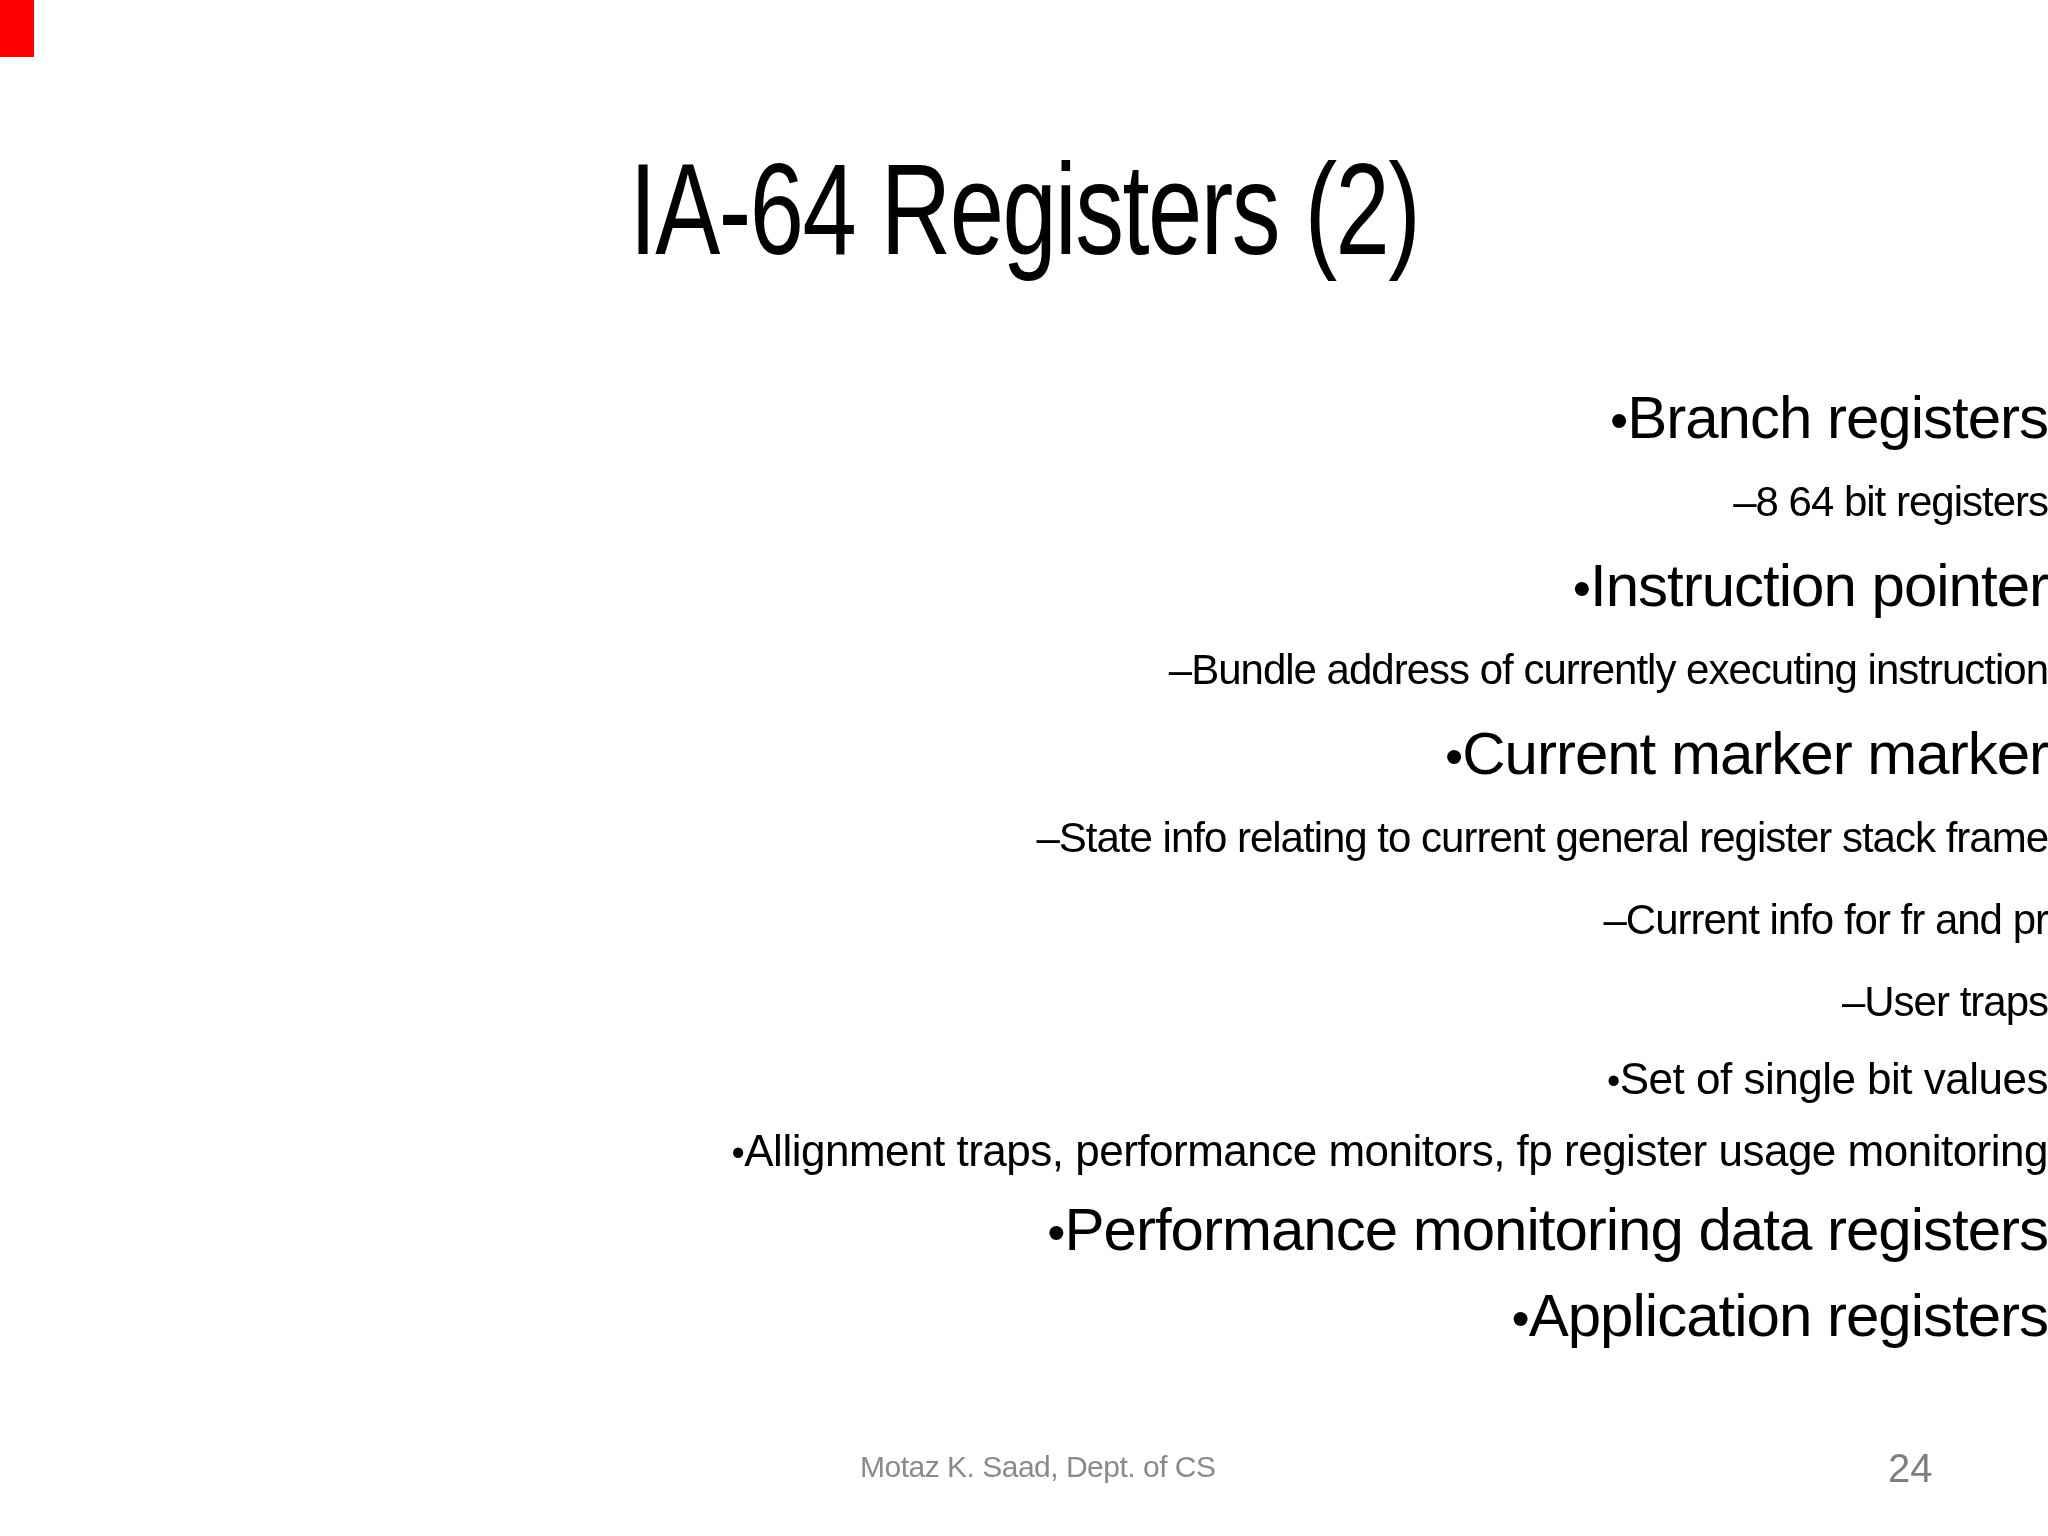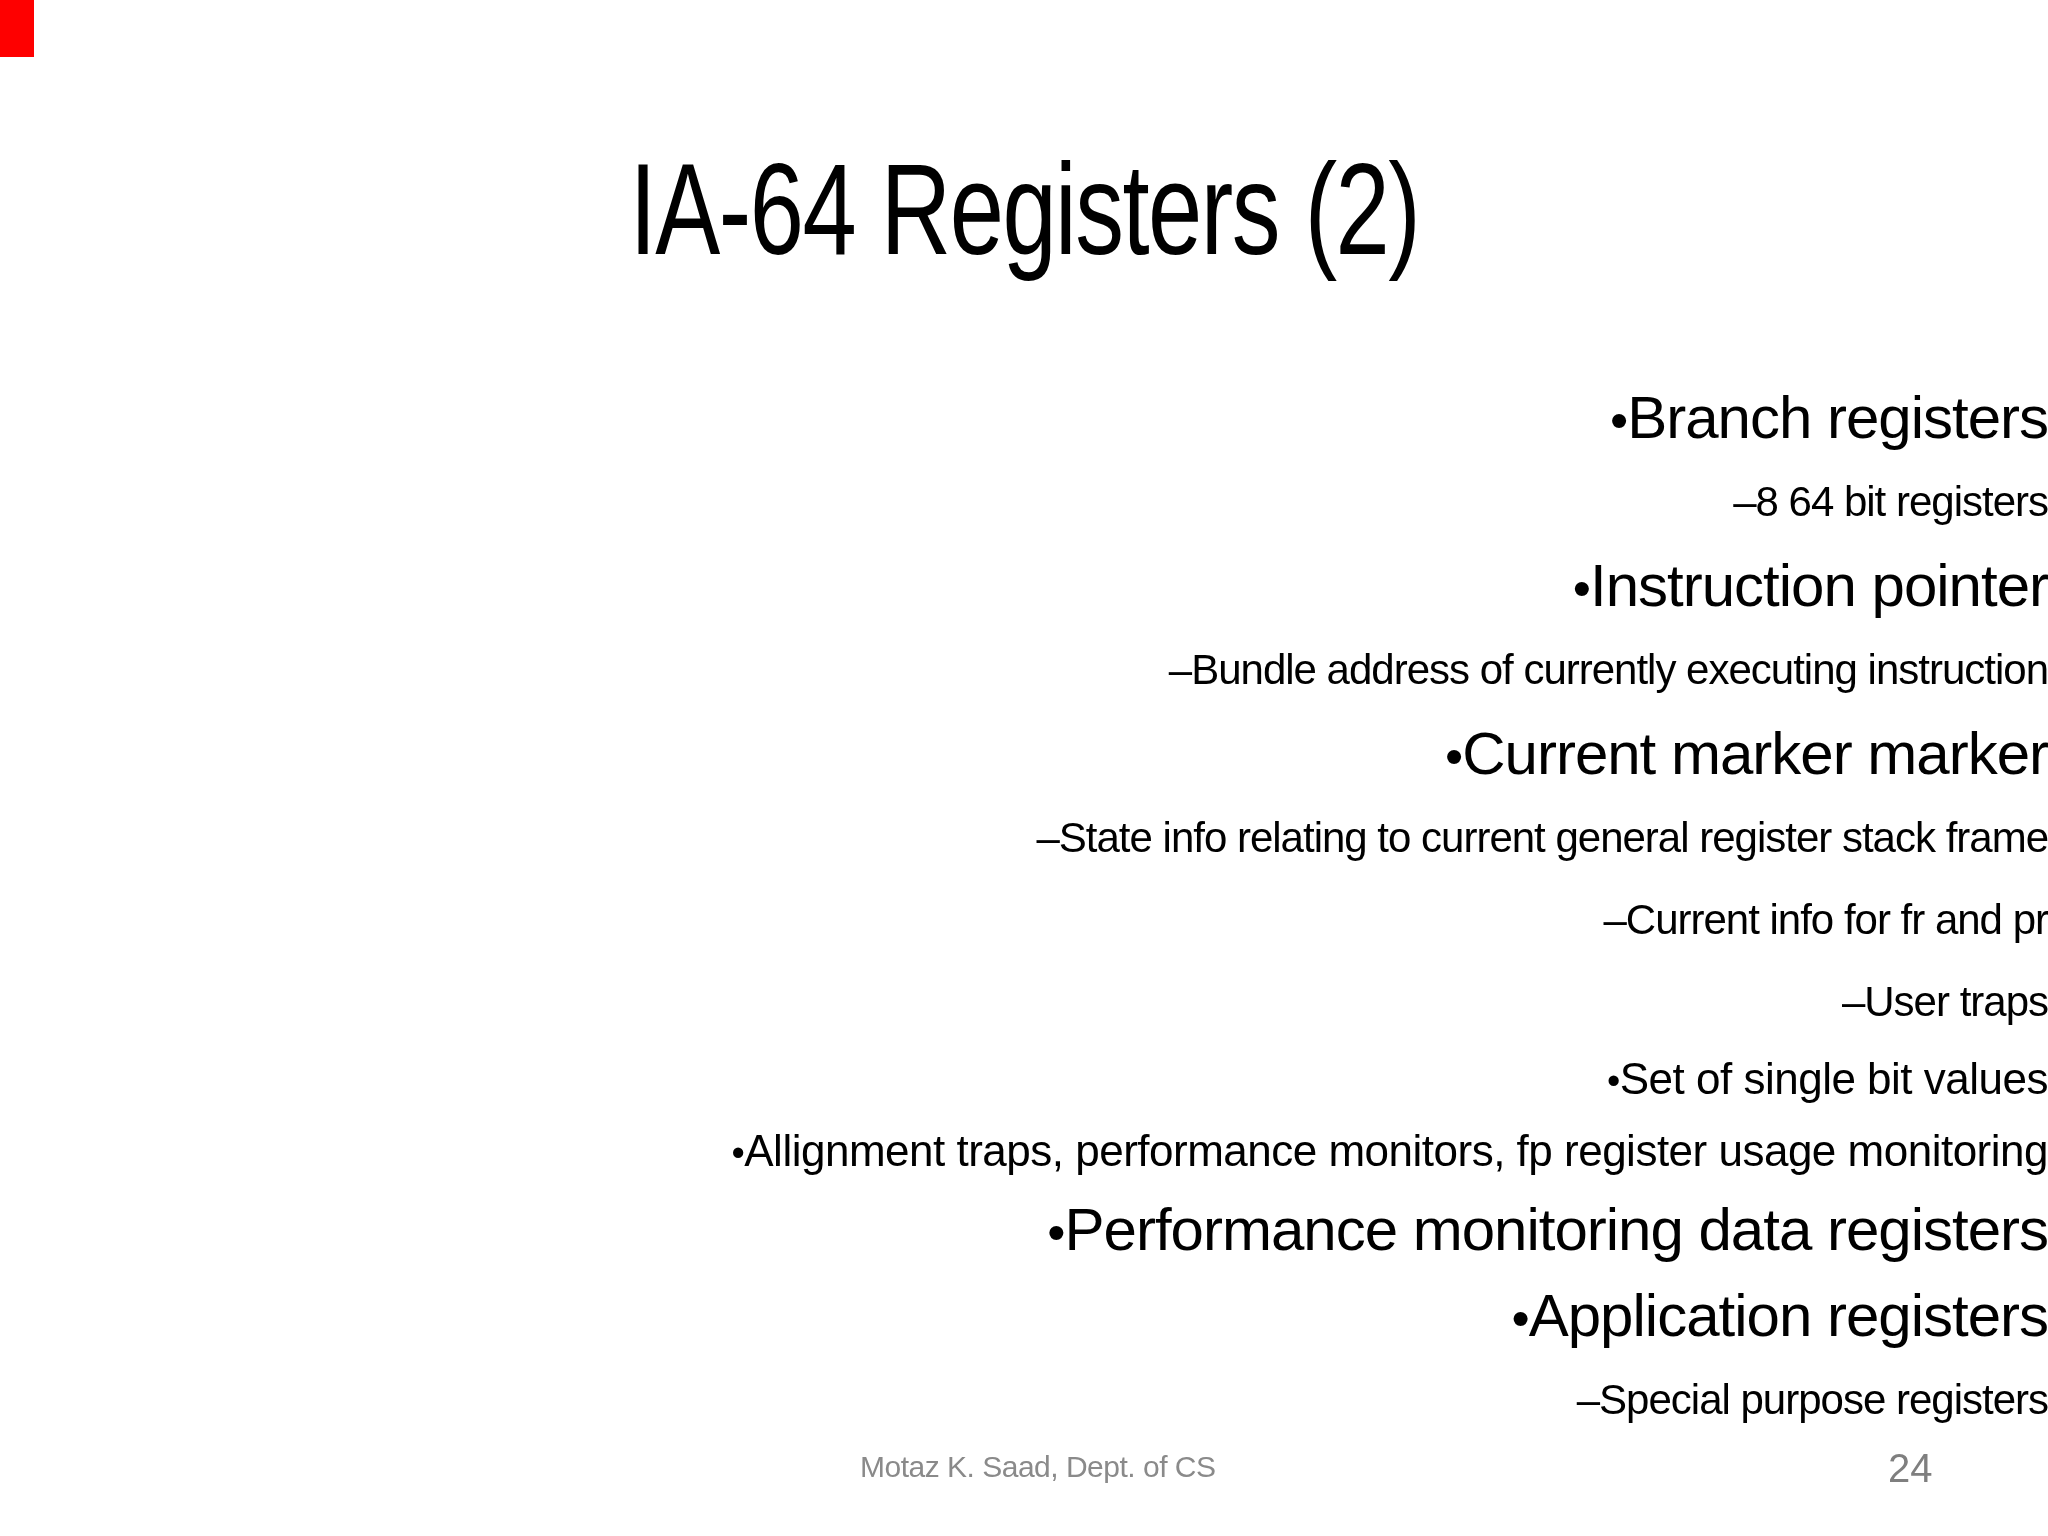--- a/index.html
+++ b/index.html
@@ -91,21 +91,18 @@
     </div>
     <div class="row l3">
       <span class="marker">•</span><span>Allignment traps, performance monitors, fp register usage monitoring</span>
     </div>
     <div class="row l1">
       <span class="marker">•</span><span>Performance monitoring data registers</span>
     </div>
     <div class="row l1">
       <span class="marker">•</span><span>Application registers</span>
     </div>
-    <div class="row l2">
-      <span class="marker">–</span><span>Special purpose registers</span>
-    </div>
   </div>
 
   <div class="footer-author">Motaz K. Saad, Dept. of CS</div>
   <div class="page-number">24</div>
 
 </div>
 
 </body></html>

